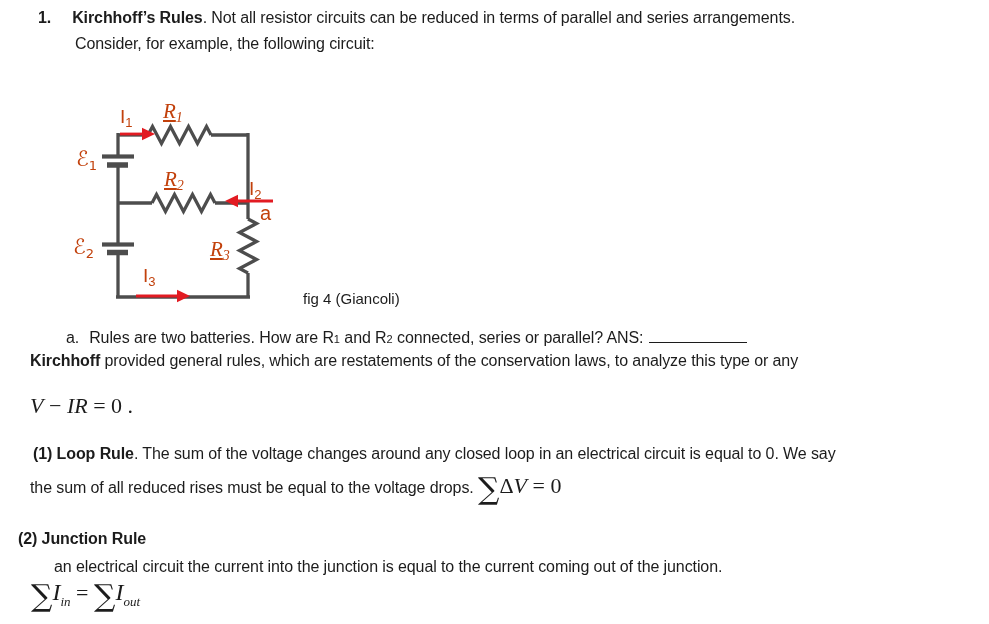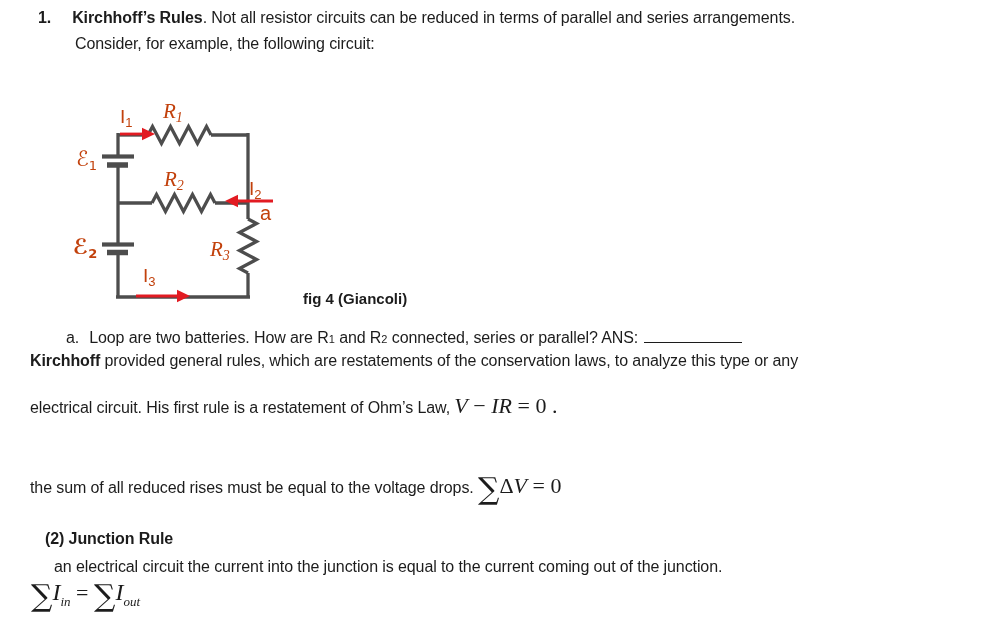--- a/index.html
+++ b/index.html
@@ -15,25 +15,25 @@
   
   .eq{font-family:"Liberation Serif","DejaVu Serif",serif;font-size:22px;white-space:pre;}
   .it{font-style:italic;}
   .sigma{font-family:"DejaVu Serif","DejaVu Sans",serif;font-size:30px;font-style:normal;vertical-align:-6px;}
   .esub{font-size:13px;font-style:italic;vertical-align:-6px;letter-spacing:0;}
   .eqI{font-family:"Liberation Serif","DejaVu Serif",serif;font-size:24px;font-style:italic;}
   
   .circuit-svg{position:absolute;left:60px;top:95px;width:360px;height:225px;}
   .clabel{position:absolute;color:#c2410c;white-space:nowrap;}
   .lab-sans{font-size:19px;}
-  .lab-serif{font-family:"Liberation Serif","DejaVu Serif",serif;font-size:21px;font-style:italic;}
+  .lab-serif{font-family:"Liberation Serif","DejaVu Serif",serif;font-size:21px;font-style:italic;text-decoration:underline;}
   .lab-script{font-family:"DejaVu Sans",sans-serif;font-size:21px;}
   .sb{font-size:13px;vertical-align:-4px;font-style:normal;}
   .sb-it{font-size:14px;vertical-align:-4px;font-style:italic;font-family:"Liberation Serif",serif;}
-  .caption{position:absolute;font-size:15px;color:#1c1c1c;font-weight:bold;}
+  .caption{position:absolute;font-size:15px;color:#1c1c1c;}
 </style>
 </head>
 <body>
 
 <div class="page">
 
   <div class="line" style="left:38px;top:9px;">
     <span class="t num">1.</span><span class="t b">Kirchhoff’s Rules</span><span class="t">. Not all resistor circuits can be reduced in terms of parallel and series arrangements.</span>
   </div>
   <div class="line" style="left:75px;top:35px;">
@@ -71,41 +71,44 @@
       <polygon stroke="none" points="177,289.8 190,296 177,302.2" fill="#e21b22"></polygon>
     </g>
   </svg>
 
   <div class="clabel lab-sans" style="left:120px;top:106px;"><span>I</span><span class="sb">1</span></div>
   <div class="clabel lab-serif" style="left:163px;top:99px;"><span>R</span><span class="sb-it">1</span></div>
   <div class="clabel lab-script" style="left:76px;top:147px;"><span>ℰ</span><span class="sb">1</span></div>
   <div class="clabel lab-serif" style="left:164px;top:167px;text-align:right;"><span>R</span><span class="sb-it">2</span></div>
   <div class="clabel lab-sans" style="left:249px;top:178px;"><span>I</span><span class="sb">2</span></div>
   <div class="clabel lab-sans" style="left:260px;top:202px;font-size:20px;"><span>a</span></div>
-  <div class="clabel lab-script" style="left:73px;top:235px;font-weight:bold;"><span>ℰ</span><span class="sb">2</span></div>
+  <div class="clabel lab-script" style="left:73px;top:235px;"><span>ℰ</span><span class="sb">2</span></div>
   <div class="clabel lab-serif" style="left:210px;top:237px;"><span>R</span><span class="sb-it">3</span></div>
   <div class="clabel lab-sans" style="left:143px;top:265px;"><span>I</span><span class="sb">3</span></div>
   <div class="caption" style="left:303px;top:290px;">fig 4 (Giancoli)</div>
 
   <div class="line" style="left:66px;top:329px;">
-    <span class="t qlabel">a.</span><span class="t">Loop are two batteries. How are R</span><span class="t qsub">1</span><span class="t"> and R</span><span class="t qsub">2</span><span class="t"> connected, series or parallel? ANS:</span><span class="ans-line"></span>
+    <span class="t qlabel">a.</span><span class="t">Rules are two batteries. How are R</span><span class="t qsub">1</span><span class="t"> and R</span><span class="t qsub">2</span><span class="t"> connected, series or parallel? ANS:</span><span class="ans-line"></span>
   </div>
 
   <div class="line" style="left:30px;top:352px;">
     <span class="t b">Kirchhoff</span><span class="t"> provided general rules, which are restatements of the conservation laws, to analyze this type or any</span>
   </div>
   <div class="line" style="left:30px;top:393px;">
-    <span class="t">electrical circuit. His first rule is a restatement of Ohm’s Law, </span><span class="eq"><span class="it">V</span><span> − </span><span class="it">IR</span><span> = 0</span><span> .</span></span>
+    <span class="eq"><span class="it">V</span><span> − </span><span class="it">IR</span><span> = 0</span><span> .</span></span>
   </div>
 
+  <div class="line" style="left:33px;top:445px;">
+    <span class="t b">(1) Loop Rule</span><span class="t">. The sum of the voltage changes around any closed loop in an electrical circuit is equal to 0. We say</span>
+  </div>
   <div class="line" style="left:30px;top:471px;">
     <span class="t">the sum of all reduced rises must be equal to the voltage drops. </span><span class="eq"><span class="sigma">∑</span><span>Δ</span><span class="it">V</span><span> = 0</span></span>
   </div>
 
-  <div class="line" style="left:45px;top:530px;gap:46px;">
+  <div class="line" style="left:18px;top:530px;gap:46px;">
     <span class="t b">(2) Junction Rule</span>
   </div>
   <div class="line" style="left:30px;top:558px;margin-left:24px;">
     <span class="t">an electrical circuit the current into the junction is equal to the current coming out of the junction.</span>
   </div>
   <div class="line" style="left:31px;top:578px;">
     <span class="eq"><span class="sigma">∑</span><span class="eqI">I</span><span class="esub">in</span><span> = </span><span class="sigma">∑</span><span class="eqI">I</span><span class="esub">out</span></span>
   </div>
 
 </div>

